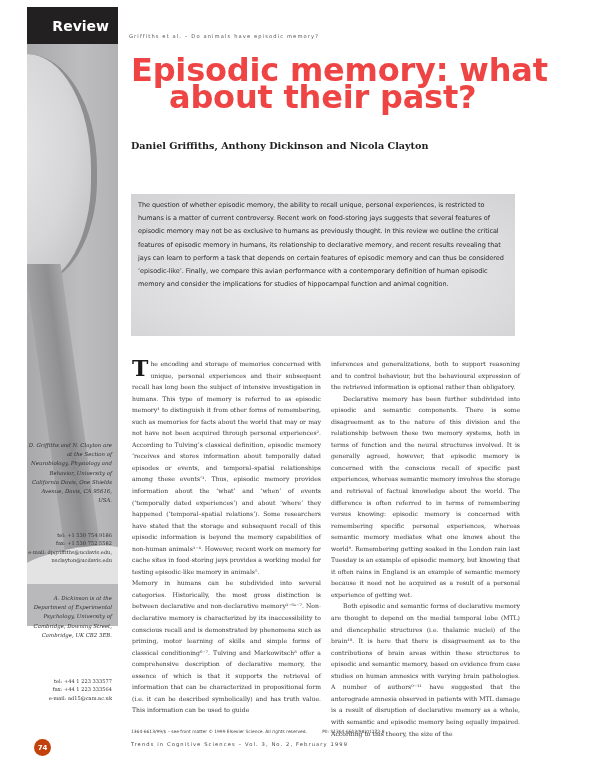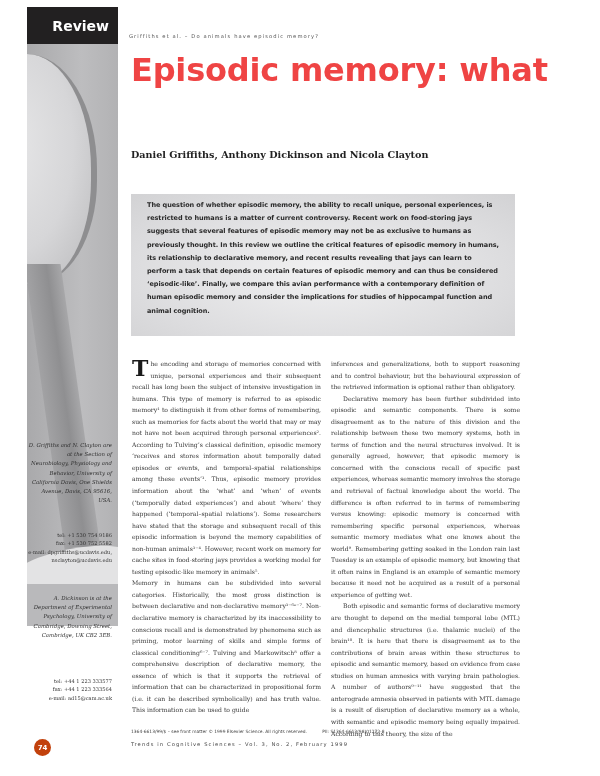--- a/index.html
+++ b/index.html
@@ -60,29 +60,29 @@
       font-family: "DejaVu Sans", sans-serif; font-size: 5.2px; letter-spacing: 1.1px; color: #555;
     }
     .title {
       position: absolute; left: 131px; top: 57px; width: 470px;
       font-family: "DejaVu Sans", sans-serif; font-weight: bold; font-size: 32px;
       line-height: 27px; color: #ef4444; letter-spacing: -0.2px;
     }
     .title span { display: block; }
     .title .indent { padding-left: 38px; }
     .authors {
-      position: absolute; left: 131px; top: 149px;
+      position: absolute; left: 131px; top: 140px;
       font-family: "DejaVu Serif", serif; font-weight: bold; font-size: 9.6px; color: #222; text-align: right;
     }
 
     .abstract {
       position: absolute; left: 131px; top: 194px; width: 384px; height: 142px;
       background: radial-gradient(ellipse at 50% 55%, #f1f1f2 0%, #dcdcde 70%, #d2d2d4 100%);
-      padding: 5px 16px;
-      font-family: "DejaVu Sans", sans-serif; font-weight: bold; font-size: 6.5px;
+      padding: 5px 7px;
+      font-family: "DejaVu Sans", sans-serif; font-weight: normal; font-size: 6.5px;
       line-height: 13.2px; color: #2a2a2a; letter-spacing: -0.05px;
     }
 
     .col {
       position: absolute; top: 358px; width: 189px;
       font-family: "DejaVu Serif", serif; font-size: 6.1px; line-height: 11.55px;
       color: #3a3a3a; text-align: justify;
     }
     .col p { margin: 0; }
     .col .indentp { text-indent: 12px; }
@@ -131,20 +131,21 @@
     <div>e-mail: ad15@cam.ac.uk</div>
   </div>
 </div>
 
 <div class="page-num">74</div>
 
 <div class="running-head">Griffiths et al. – Do animals have episodic memory?</div>
 
 <h1 class="title">
   <span>Episodic memory: what</span>
+  <span class="indent">about their past?</span>
 </h1>
 
 <div class="authors">Daniel Griffiths, Anthony Dickinson and Nicola Clayton</div>
 
 <div class="abstract">The question of whether episodic memory, the ability to recall unique, personal experiences, is restricted to humans is a matter of current controversy. Recent work on food-storing jays suggests that several features of episodic memory may not be as exclusive to humans as previously thought. In this review we outline the critical features of episodic memory in humans, its relationship to declarative memory, and recent results revealing that jays can learn to perform a task that depends on certain features of episodic memory and can thus be considered ‘episodic-like’. Finally, we compare this avian performance with a contemporary definition of human episodic memory and consider the implications for studies of hippocampal function and animal cognition.</div>
 
 <div class="col col-left">
   <p>
     <span class="dropcap">T</span><span>he encoding and storage of memories concerned with unique, personal experiences and their subsequent recall has long been the subject of intensive investigation in humans. This type of memory is referred to as episodic memory¹ to distinguish it from other forms of remembering, such as memories for facts about the world that may or may not have not been acquired through personal experiences². According to Tulving’s classical definition, episodic memory ‘receives and stores information about temporally dated episodes or events, and temporal–spatial relationships among these events’³. Thus, episodic memory provides information about the ‘what’ and ‘when’ of events (‘temporally dated experiences’) and about ‘where’ they happened (‘temporal–spatial relations’). Some researchers have stated that the storage and subsequent recall of this episodic information is beyond the memory capabilities of non-human animals³⁻⁴. However, recent work on memory for cache sites in food-storing jays provides a working model for testing episodic-like memory in animals⁵.</span>
   </p>

